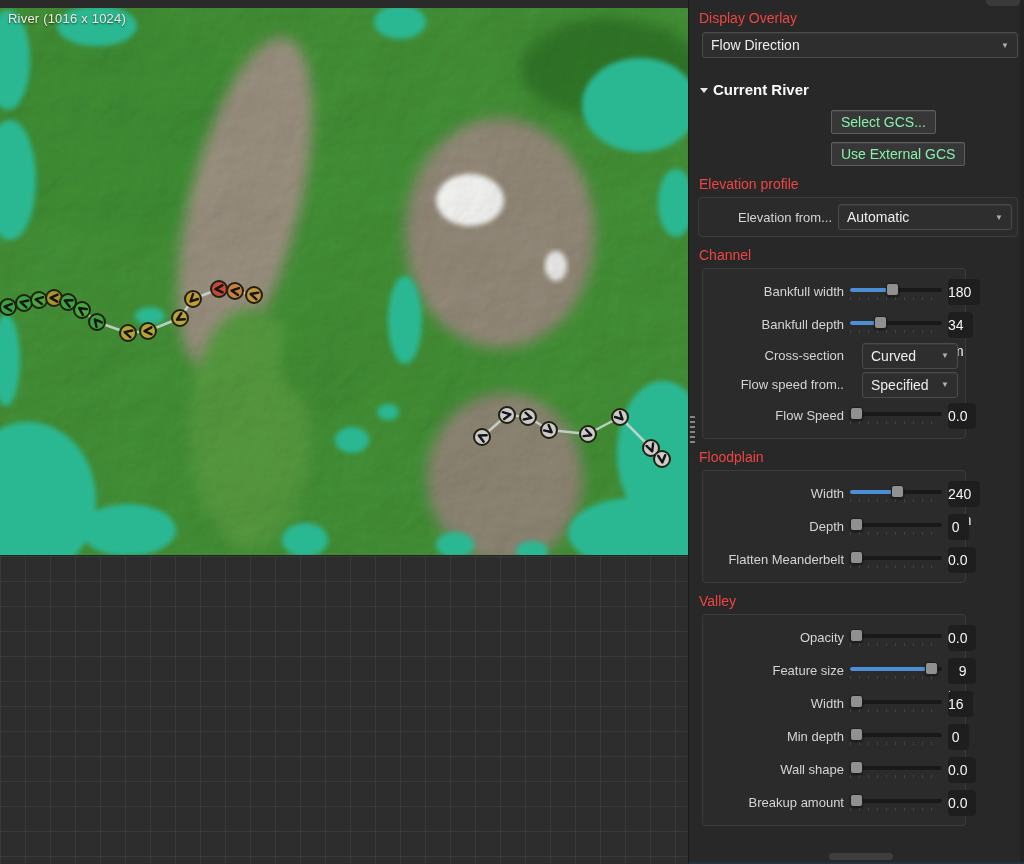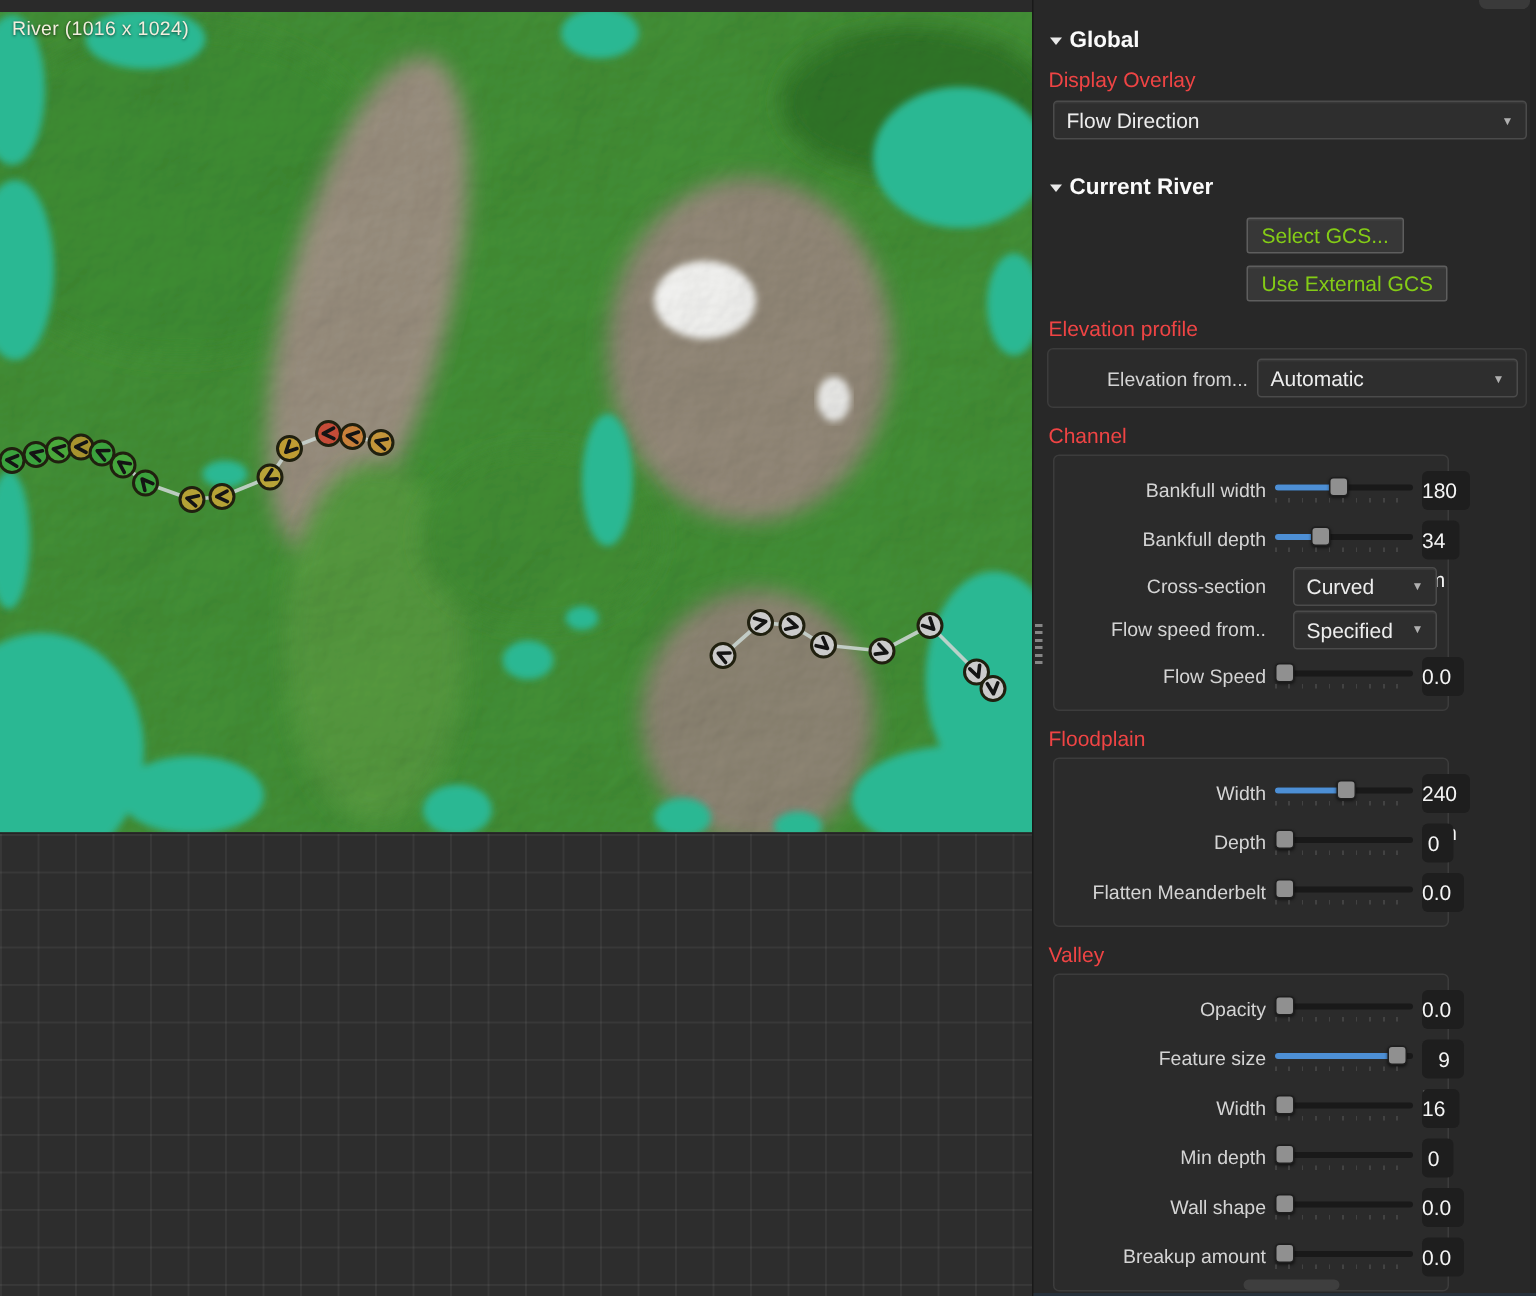--- a/index.html
+++ b/index.html
@@ -33,21 +33,21 @@
     border-top:5px solid #e8e8e8;margin-top:2px;}
   .sublabel{font-size:14px;color:#ef4444;margin:10px 0 5px 1px;}
   .dropdown{height:26px;background:#2e2e2e;border:1px solid #4b4b4b;border-radius:3px;
     display:flex;align-items:center;justify-content:space-between;padding:0 8px;
     color:#ededed;font-size:14px;box-shadow:inset 0 1px 0 rgba(255,255,255,.05);cursor:pointer;}
   .dd-arrow{font-size:8px;color:#b0b0b0;margin-left:6px;}
   .dropdown.wide{margin:6px 0 0 4px;width:316px;}
   .btn-row{margin:0 0 8px 133px;}
   .btn-row.firstbtn{margin-top:12px;}
   .pbtn{display:inline-block;background:#373737;border:1px solid #5e5e5e;border-radius:2px;
-    color:#84cc16;font-size:14px;padding:3px 9px;cursor:pointer;
+    color:#86efac;font-size:14px;padding:3px 9px;cursor:pointer;
     box-shadow:inset 0 1px 0 rgba(255,255,255,.06);}
   .groupbox{margin:5px 0 0 4px;width:264px;border:1px solid #3c3c3c;border-radius:4px;
     background:rgba(255,255,255,.015);padding:6px 5px;}
   .elevbox{margin-left:0;width:320px;display:grid;grid-template-columns:128px 1fr;
     column-gap:6px;align-items:center;}
   .prow{display:grid;grid-template-columns:134px 92px 1fr;column-gap:6px;align-items:center;
     min-height:29px;padding:0 2px;}
   .prow.srow{min-height:33px;}
   .plbl{font-size:13px;color:#d4d4d4;text-align:right;white-space:nowrap;}
   .rowdd{grid-column:2/4;margin-left:12px;}
@@ -214,24 +214,20 @@
     <div class="map-label">River (1016 x 1024)</div>
   </div>
 
   <div class="grid-area"></div>
 
   <div class="panel">
     <div class="vscroll"></div>
     <div class="cutoff"></div>
     <div class="resize-grip"></div>
 
-    <div class="sec-header first">
-      <span class="tri"></span>
-      <span>Global</span>
-    </div>
     <div class="sublabel">Display Overlay</div>
     <div class="dropdown wide">
       <span>Flow Direction</span>
       <span class="dd-arrow">▼</span>
     </div>
 
     <div class="sec-header second">
       <span class="tri"></span>
       <span>Current River</span>
     </div>

